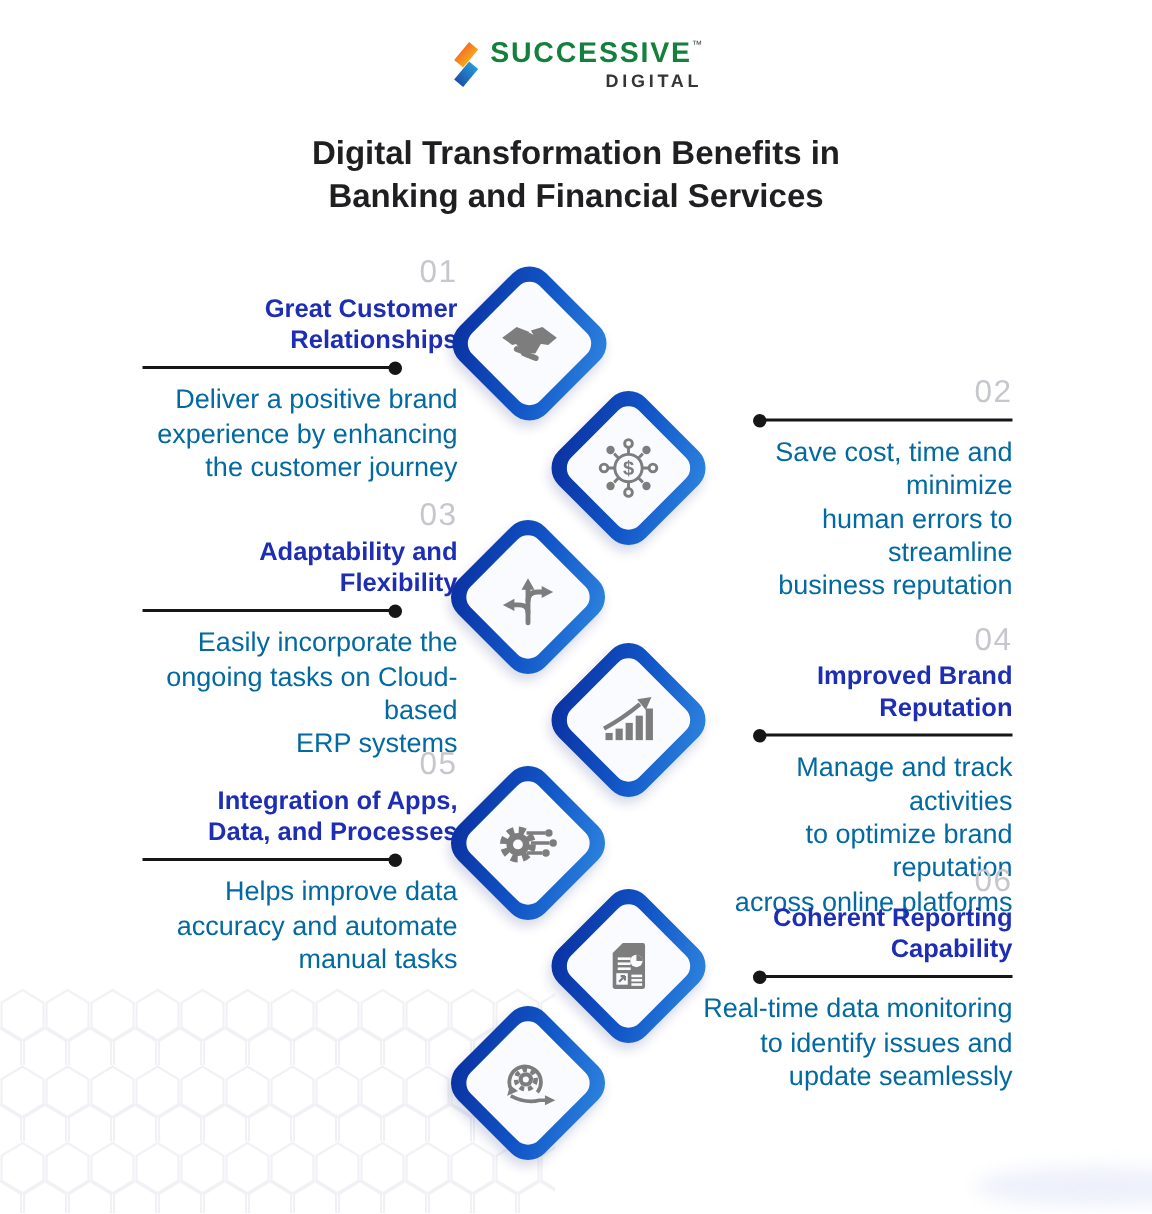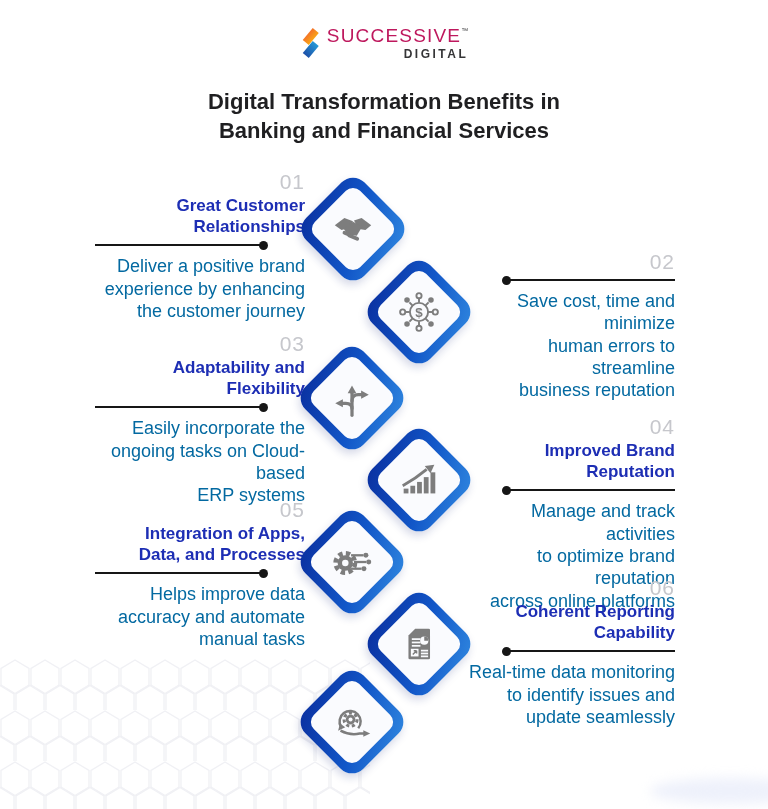--- a/index.html
+++ b/index.html
@@ -4,21 +4,21 @@
 <style>
   html,body{margin:0;padding:0;background:#fff;}
   .canvas{position:relative;width:768px;height:809px;background:#ffffff;overflow:hidden;
           font-family:"Liberation Sans",sans-serif;}
 
   
   .logo{position:absolute;top:26px;left:50%;transform:translateX(-50%);
         display:flex;align-items:flex-start;gap:5px;}
   .logo-text{display:flex;flex-direction:column;align-items:flex-end;}
   .brand-row{display:flex;align-items:flex-start;}
-  .brand{font-size:19px;letter-spacing:1.2px;color:#be185d;font-weight:400;line-height:1;text-align:center;}
+  .brand{font-size:19px;letter-spacing:1.2px;color:#15803d;font-weight:700;line-height:1;text-align:center;}
   .tm{font-size:7px;color:#3f3f41;margin-top:1px;}
   .digital{font-size:12px;font-weight:bold;letter-spacing:2.5px;color:#353537;margin-top:3px;line-height:1;}
 
   
   .title{position:absolute;top:88px;left:0;width:100%;text-align:center;
          font-size:22px;font-weight:bold;color:#1f1f21;line-height:1.3;white-space:pre-line;}
 
   
   .item{position:absolute;width:210px;text-align:right;}
   .item .num{font-size:21px;color:#c6c7cc;line-height:1;margin-bottom:4px;letter-spacing:1px;}

